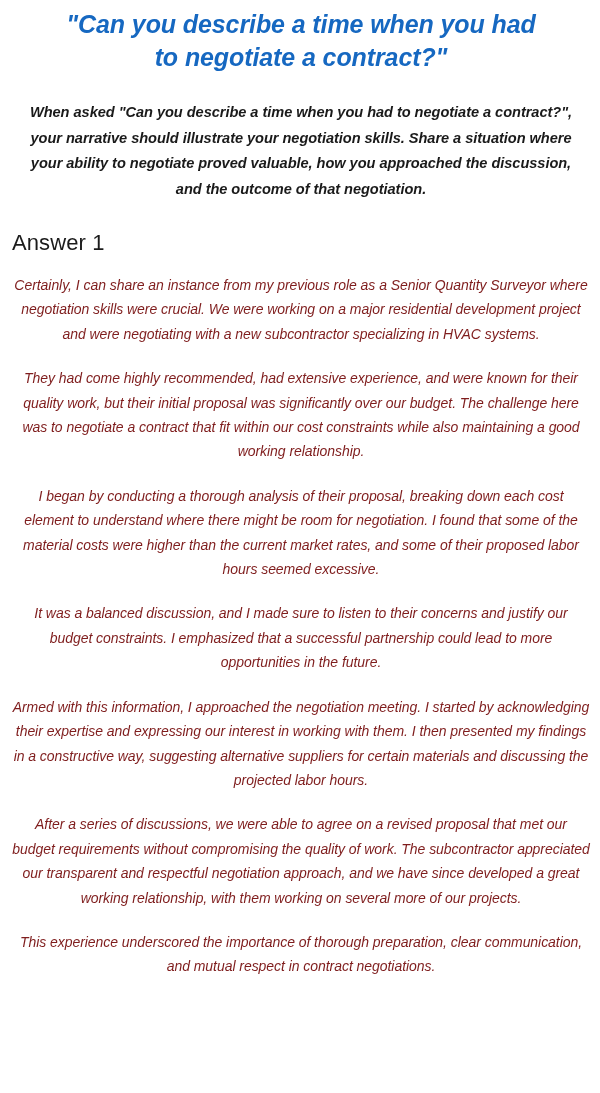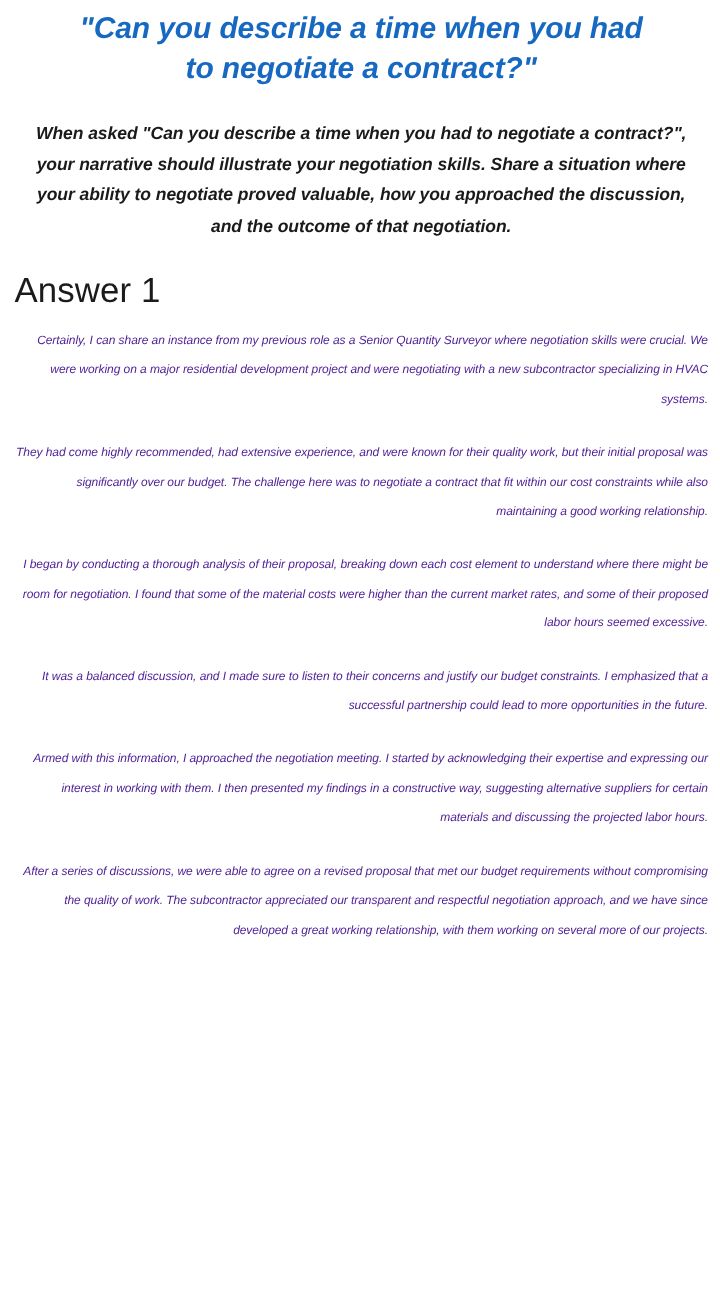--- a/index.html
+++ b/index.html
@@ -44,37 +44,37 @@
     font-size: 14.6px;
     line-height: 25.5px;
     text-align: center;
     letter-spacing: -0.05px;
   }
   .answer-heading {
     margin: 27px 0 0 0;
     color: #1b1b1b;
     font-style: normal;
     font-weight: normal;
-    font-size: 29px;
+    font-size: 22px;
     line-height: 28px;
     letter-spacing: 0.1px;
     text-align: left;
   }
   .body-copy {
     margin-top: 16px;
   }
   .body-copy p {
     margin: 0 0 20px 0;
-    color: #4c1d95;
+    color: #7f1d1d;
     font-style: italic;
     font-weight: normal;
-    font-size: 10px;
+    font-size: 14px;
     line-height: 24.4px;
     letter-spacing: -0.05px;
-    text-align: right;
+    text-align: center;
   }
   .body-copy p:last-child {
     margin-bottom: 0;
   }
 </style>
 </head>
 <body>
 
 <div class="page">
 
@@ -87,15 +87,16 @@
 
   <h2 class="answer-heading">Answer 1</h2>
 
   <div class="body-copy">
     <p>Certainly, I can share an instance from my previous role as a Senior Quantity Surveyor where negotiation skills were crucial. We were working on a major residential development project and were negotiating with a new subcontractor specializing in HVAC systems.</p>
     <p>They had come highly recommended, had extensive experience, and were known for their quality work, but their initial proposal was significantly over our budget. The challenge here was to negotiate a contract that fit within our cost constraints while also maintaining a good working relationship.</p>
     <p>I began by conducting a thorough analysis of their proposal, breaking down each cost element to understand where there might be room for negotiation. I found that some of the material costs were higher than the current market rates, and some of their proposed labor hours seemed excessive.</p>
     <p>It was a balanced discussion, and I made sure to listen to their concerns and justify our budget constraints. I emphasized that a successful partnership could lead to more opportunities in the future.</p>
     <p>Armed with this information, I approached the negotiation meeting. I started by acknowledging their expertise and expressing our interest in working with them. I then presented my findings in a constructive way, suggesting alternative suppliers for certain materials and discussing the projected labor hours.</p>
     <p>After a series of discussions, we were able to agree on a revised proposal that met our budget requirements without compromising the quality of work. The subcontractor appreciated our transparent and respectful negotiation approach, and we have since developed a great working relationship, with them working on several more of our projects.</p>
+    <p>This experience underscored the importance of thorough preparation, clear communication, and mutual respect in contract negotiations.</p>
   </div>
 
 </div>
 
 </body></html>

